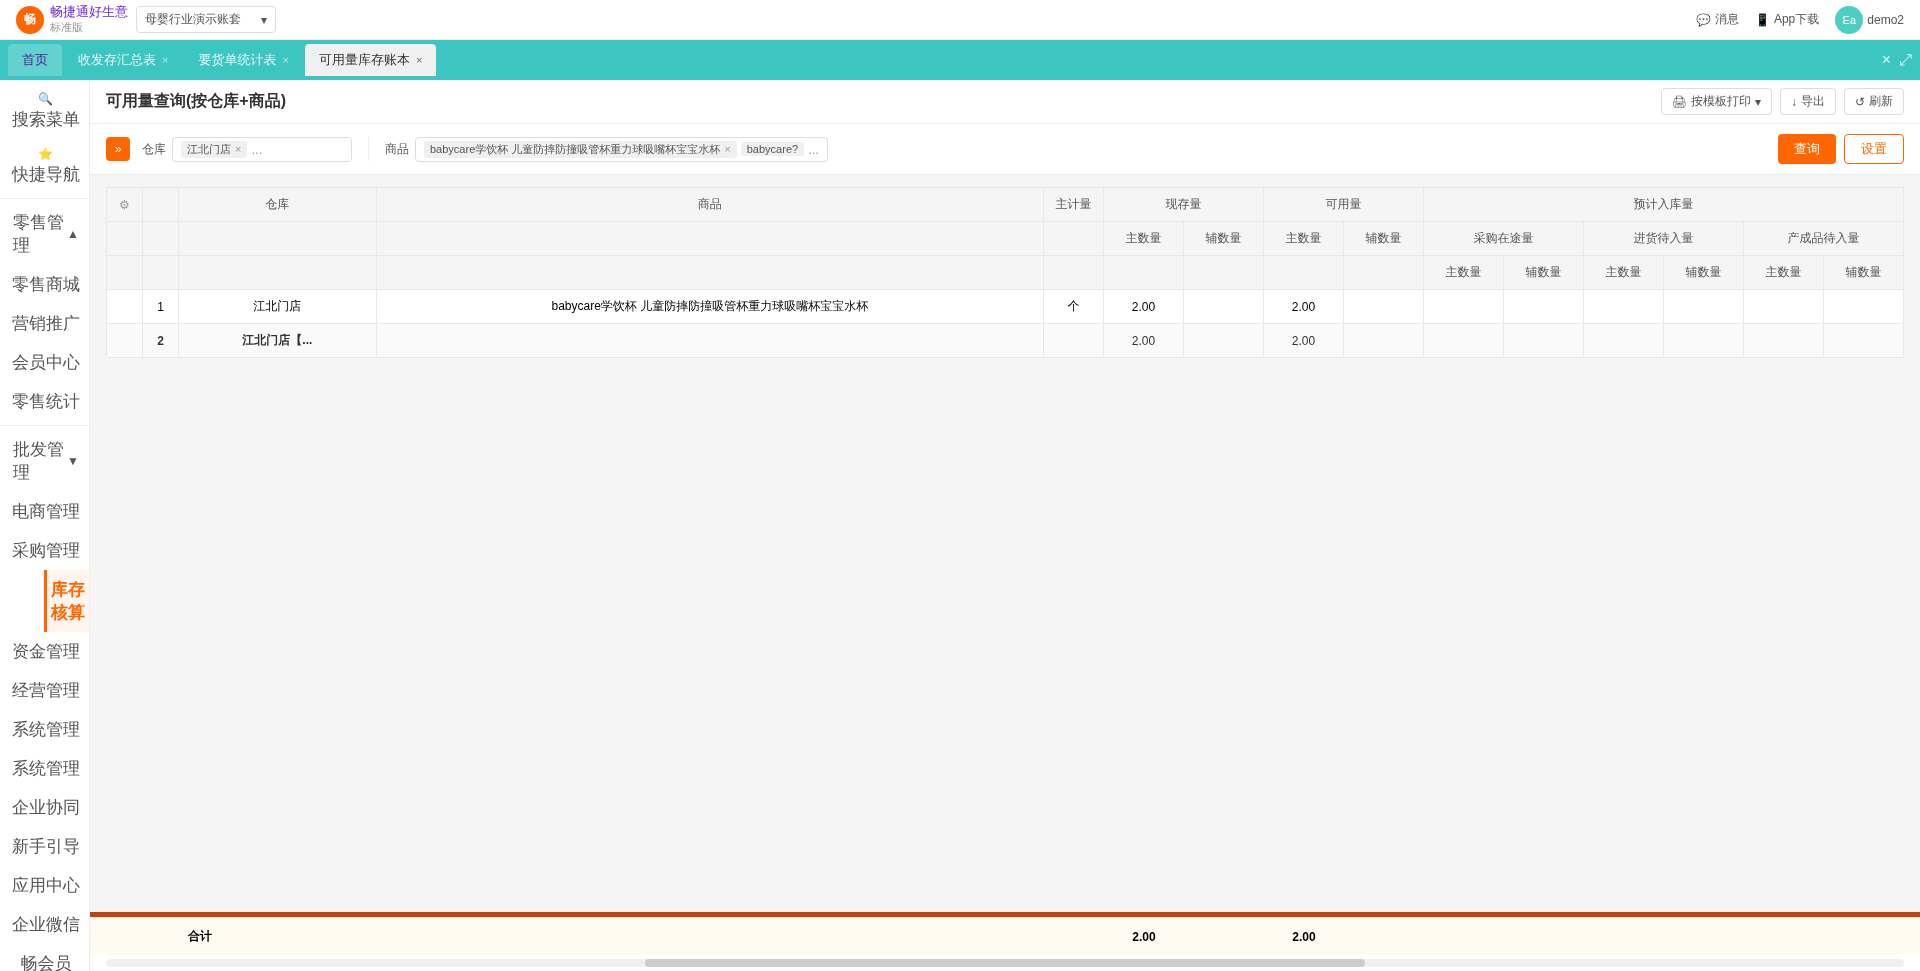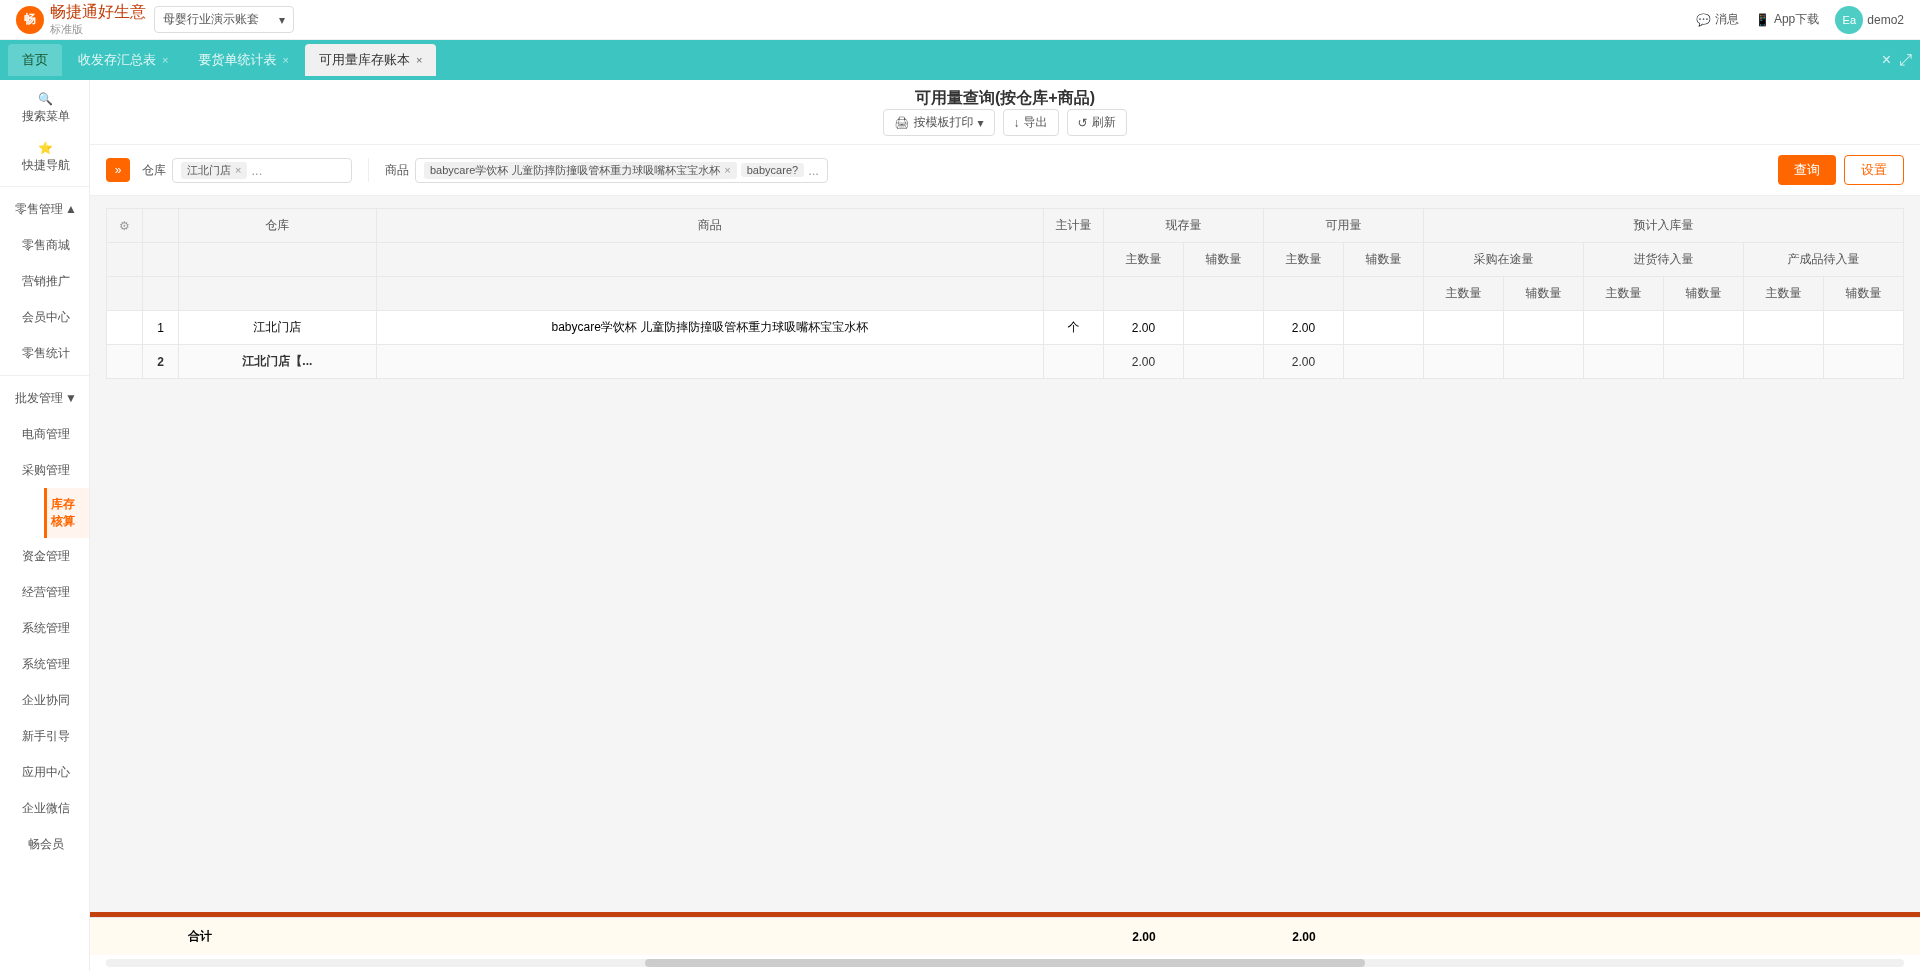--- a/index.html
+++ b/index.html
@@ -7,41 +7,41 @@
 
     
     .top-bar {
       display: flex; align-items: center; justify-content: space-between;
       background: #fff; height: 40px; padding: 0 16px;
       border-bottom: 1px solid #eee;
     }
     .top-bar-left { display: flex; align-items: center; gap: 8px; }
     .logo-area { display: flex; align-items: center; gap: 6px; }
     .logo-icon { width: 28px; height: 28px; background: #ff6600; border-radius: 50%; display: flex; align-items: center; justify-content: center; color: white; font-size: 12px; font-weight: bold; }
-    .logo-text { font-size: 16px; color: #c2410c; line-height: 1.2; }
+    .logo-text { font-size: 13px; color: #6d28d9; line-height: 1.2; }
     .logo-sub { font-size: 11px; color: #999; }
     .industry-selector { display: flex; align-items: center; gap: 4px; padding: 4px 8px; border: 1px solid #ddd; border-radius: 4px; cursor: pointer; color: #555; font-size: 12px; min-width: 140px; }
     .top-bar-right { display: flex; align-items: center; gap: 16px; }
     .top-bar-item { display: flex; align-items: center; gap: 4px; cursor: pointer; color: #555; font-size: 12px; }
     .avatar { width: 28px; height: 28px; border-radius: 50%; background: #4ECDC4; display: flex; align-items: center; justify-content: center; color: white; font-size: 11px; }
 
     
     .nav-tabs {
       display: flex; align-items: center;
       background: #3DC6C1; height: 40px; padding: 0 8px;
     }
     .nav-tab {
       display: flex; align-items: center; gap: 6px;
       padding: 0 14px; height: 32px; cursor: pointer;
       color: rgba(255,255,255,0.85); font-size: 13px;
       border-radius: 4px 4px 0 0; margin-right: 2px;
     }
     .nav-tab.active { background: #f0f0f0; color: #333; }
     .nav-tab .tab-close { font-size: 11px; color: inherit; cursor: pointer; opacity: 0.7; }
-    .nav-tab.home-tab { background: rgba(255,255,255,0.2); color: #14532d; }
+    .nav-tab.home-tab { background: rgba(255,255,255,0.2); color: #4c1d95; }
     .nav-tab-spacer { flex: 1; }
     .nav-tab-actions { display: flex; gap: 8px; }
     .nav-action-btn { color: white; cursor: pointer; font-size: 16px; opacity: 0.8; }
 
     
     .app-body { display: flex; flex: 1; overflow: hidden; }
 
     
     .sidebar {
       width: 90px; background: #fff; border-right: 1px solid #eee;
@@ -49,30 +49,30 @@
     }
     .sidebar-section { padding: 4px 0; }
     .sidebar-item {
       display: flex; align-items: center; justify-content: center;
       flex-direction: column; padding: 8px 4px; cursor: pointer;
       color: #555; font-size: 12px; gap: 2px; min-height: 36px;
       border-left: 3px solid transparent;
     }
     .sidebar-item.active { background: #fff5ee; color: #ff6600; border-left-color: #ff6600; font-weight: bold; margin-left: 44px; }
     .sidebar-item.has-arrow { flex-direction: row; justify-content: center; padding: 8px 10px 8px 10px; }
-    .sidebar-item .item-text { font-size: 12px; }
+    .sidebar-item .item-text { font-size: 17px; }
     .sidebar-divider { height: 1px; background: #f0f0f0; margin: 4px 0; }
 
     
     .main-content { flex: 1; display: flex; flex-direction: column; overflow: hidden; background: #f5f5f5; }
 
     
     .page-header {
       background: #fff; padding: 8px 16px; border-bottom: 1px solid #eee;
-      display: flex; align-items: center; justify-content: space-between; flex-direction: column;
+      display: flex; align-items: center; justify-content: space-between;
     }
     .page-title { font-size: 16px; font-weight: bold; color: #333; }
     .page-actions { display: flex; align-items: center; gap: 8px; }
     .page-action-btn {
       display: flex; align-items: center; gap: 4px;
       padding: 4px 10px; border: 1px solid #ddd; border-radius: 4px;
       cursor: pointer; color: #555; font-size: 12px; background: #fff;
     }
 
     

